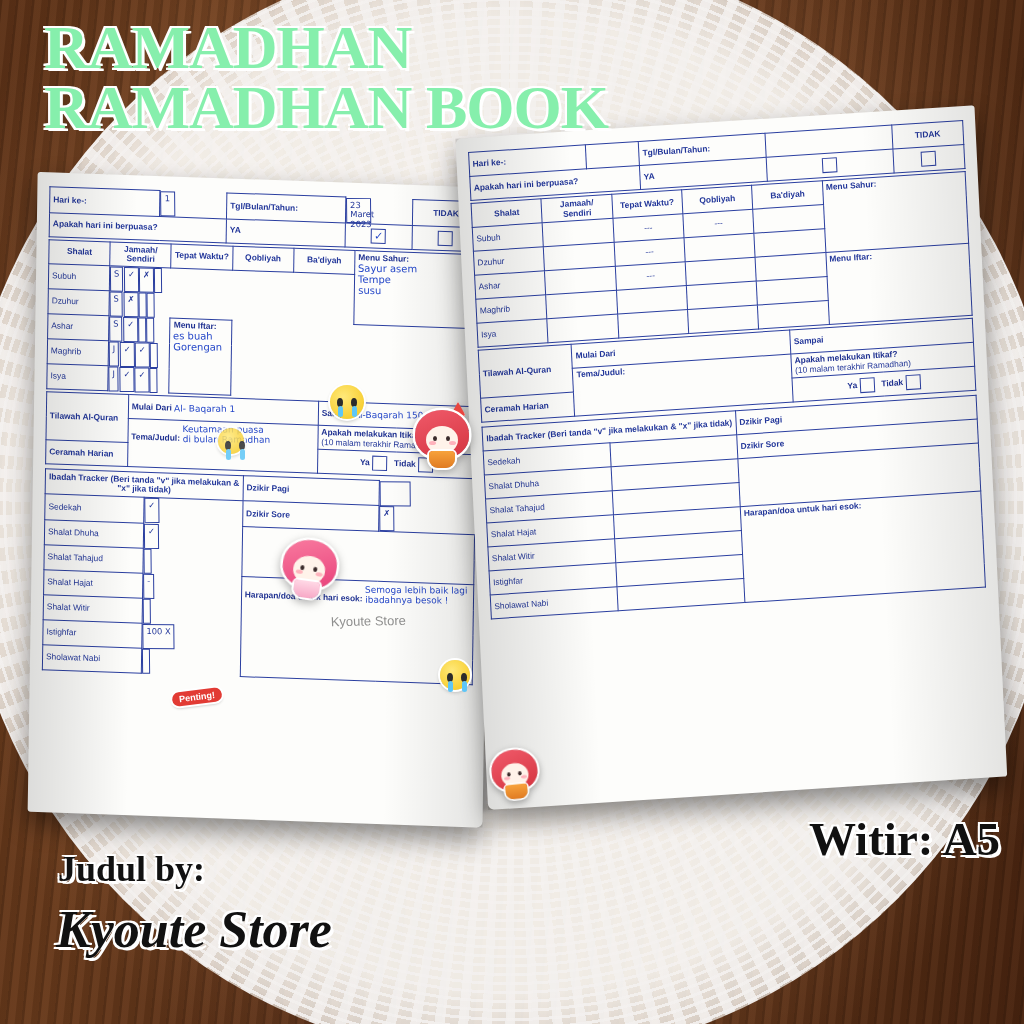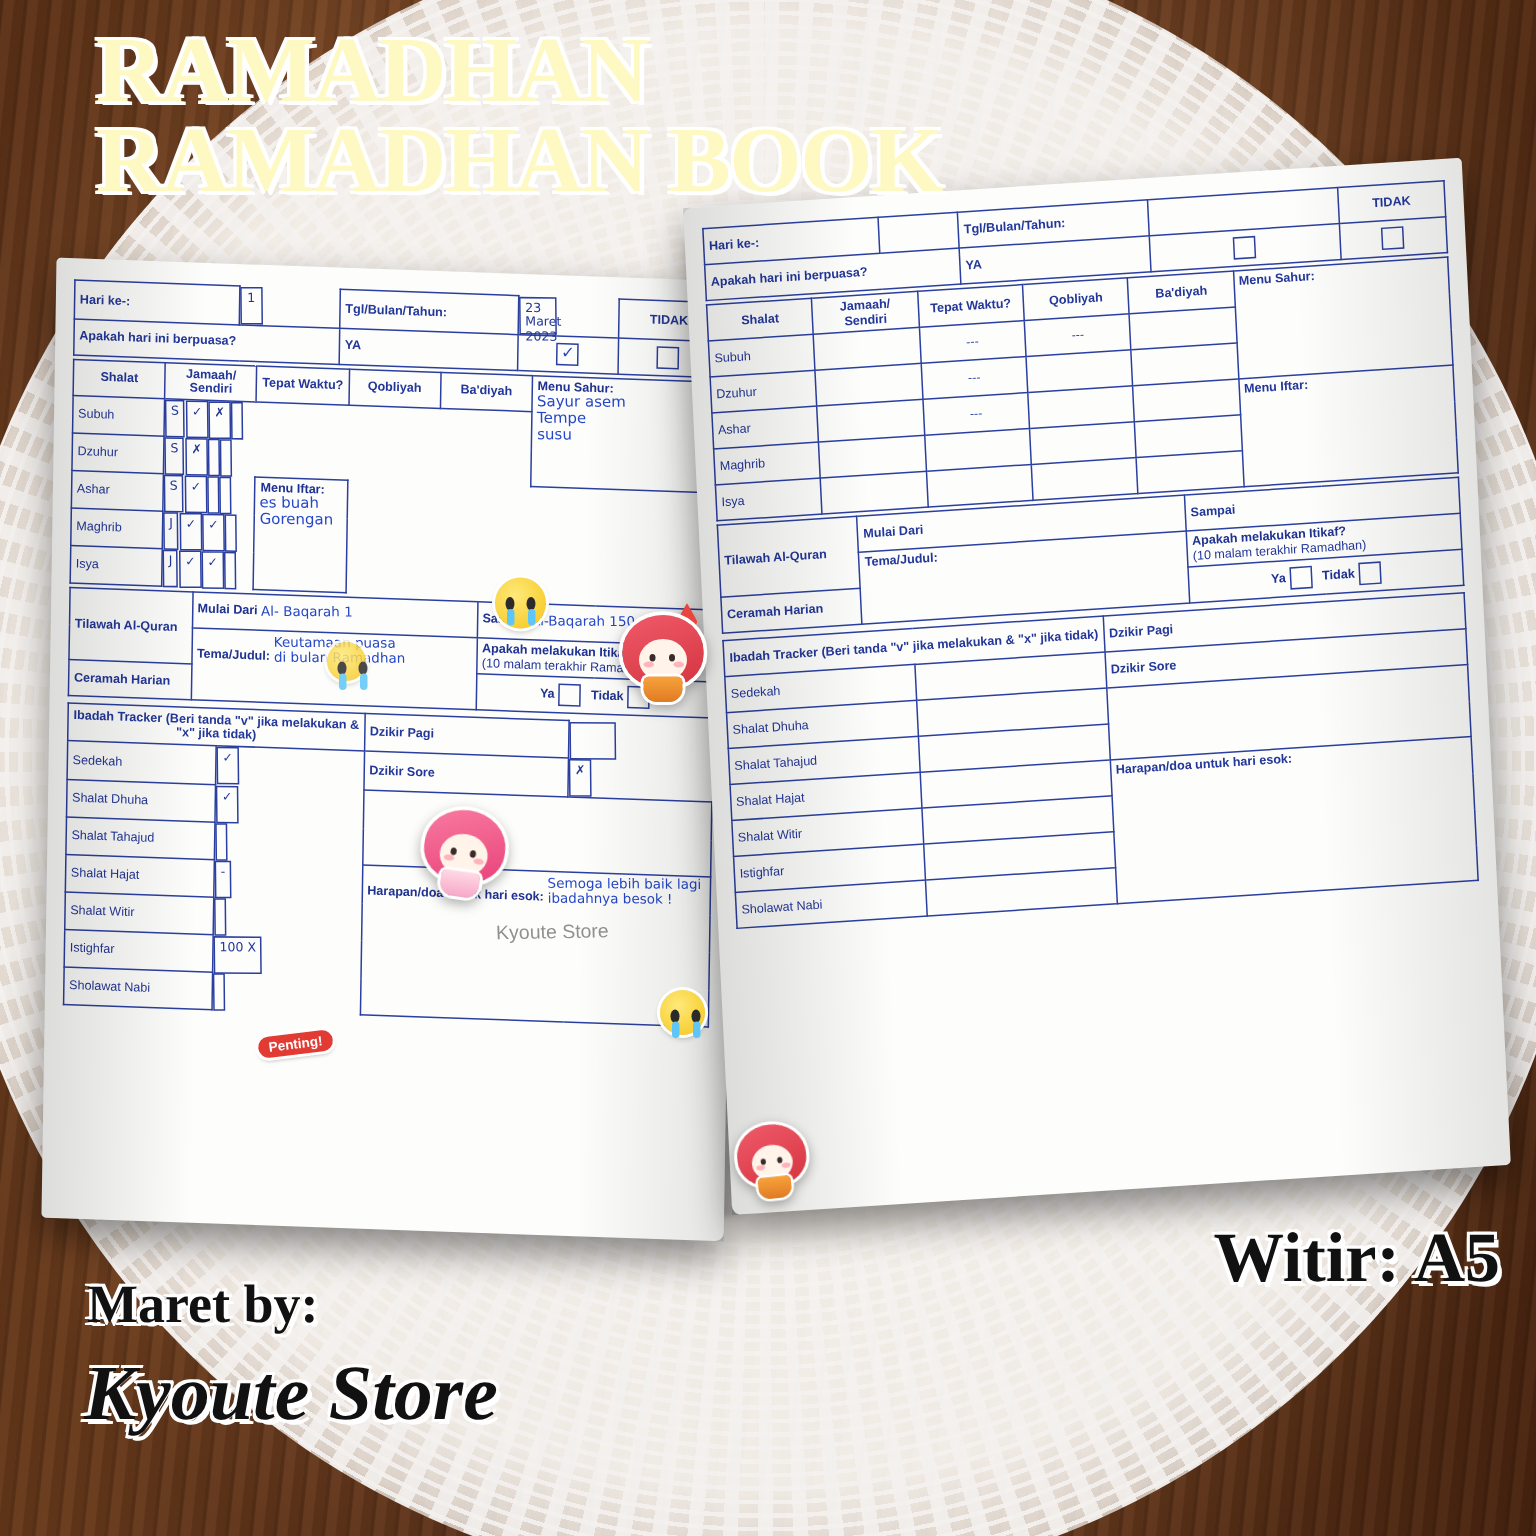--- a/index.html
+++ b/index.html
@@ -159,23 +159,23 @@
     box-shadow:0 0 0 2px #fff;
   }
   .penting{
     background:#e23b34;color:#fff;font-weight:bold;font-size:9px;
     padding:2px 7px;border-radius:10px;box-shadow:0 0 0 2px #fff,0 2px 3px rgba(0,0,0,.3);
     transform:rotate(-7deg);display:inline-block;
   }
 
   
   .headline{
-    position:absolute;left:64px;top:18px;
+    position:absolute;left:44px;top:18px;
     font-family:"Liberation Serif",serif;font-weight:bold;
-    font-size:62px;line-height:.96;color:#fef9c3;letter-spacing:-1px;
+    font-size:62px;line-height:.96;color:#86efac;letter-spacing:-1px;
     text-shadow:3px 3px 0 #fff,-2px -2px 0 #fff,2px -2px 0 #fff,-2px 2px 0 #fff;
   }
   .size-badge{
     position:absolute;right:24px;top:812px;
     font-family:"Liberation Serif",serif;font-weight:bold;font-size:47px;color:#111;
     text-shadow:3px 3px 0 #fff,-2px -2px 0 #fff,2px -2px 0 #fff,-2px 2px 0 #fff;
   }
   .madeby{
     position:absolute;left:58px;top:848px;
     font-family:"Liberation Serif",serif;font-weight:bold;font-size:36px;color:#111;
@@ -561,16 +561,16 @@
   <div class="sticker" style="left:172px;top:686px">
     <span class="penting">Penting!</span>
   </div>
 
   <div class="headline">
     <div>RAMADHAN</div>
     <div>RAMADHAN BOOK</div>
   </div>
 
   <div class="size-badge">Witir: A5</div>
-  <div class="madeby">Maret by:</div>
+  <div class="madeby">Judul by:</div>
   <div class="brand">Kyoute Store</div>
 
 </div>
 
 </body></html>

